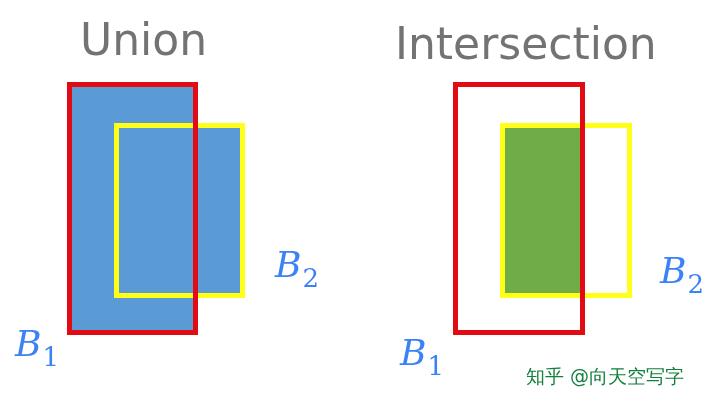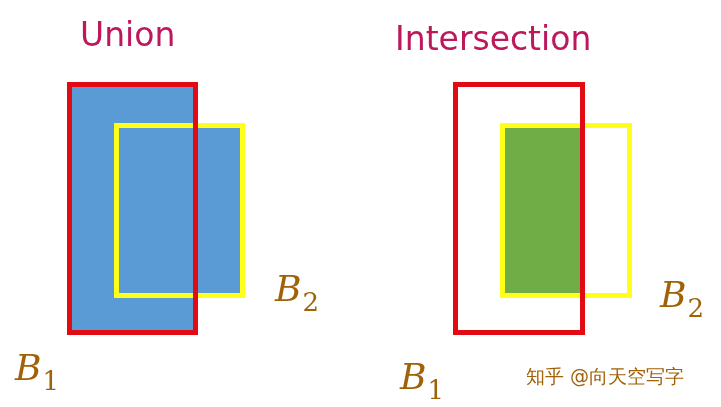--- a/index.html
+++ b/index.html
@@ -1,46 +1,45 @@
 <!DOCTYPE html>
 <html><head>
   <meta charset="utf-8">
   <style>
     html, body { margin: 0; padding: 0; background: #ffffff; }
     body { width: 721px; height: 407px; position: relative; overflow: hidden; }
     .title {
       position: absolute;
       font-family: "DejaVu Sans", sans-serif;
-      font-size: 33px;
-      color: #be185d;
+      font-size: 44px;
+      color: #737373;
       line-height: 1;
       white-space: nowrap;
     }
     .box { position: absolute; box-sizing: border-box; }
     .label {
       position: absolute;
       font-family: "DejaVu Serif", serif;
       font-style: italic;
       font-size: 36px;
-      color: #a16207;
+      color: #3b82f6;
       line-height: 1;
       white-space: nowrap;
-      margin-top: 24px;
     }
     .label sub {
       font-style: normal;
       font-size: 26px;
       vertical-align: -10px;
       margin-left: 1px;
     }
     .watermark {
       position: absolute;
       font-family: "DejaVu Sans", sans-serif;
       font-size: 19px;
-      color: #a16207;
+      color: #15803d;
       white-space: nowrap;
       line-height: 1;
     }
   </style>
 </head>
 <body>
 
 <div>
   <div class="title" style="left:80px; top:18px;">Union</div>
 

